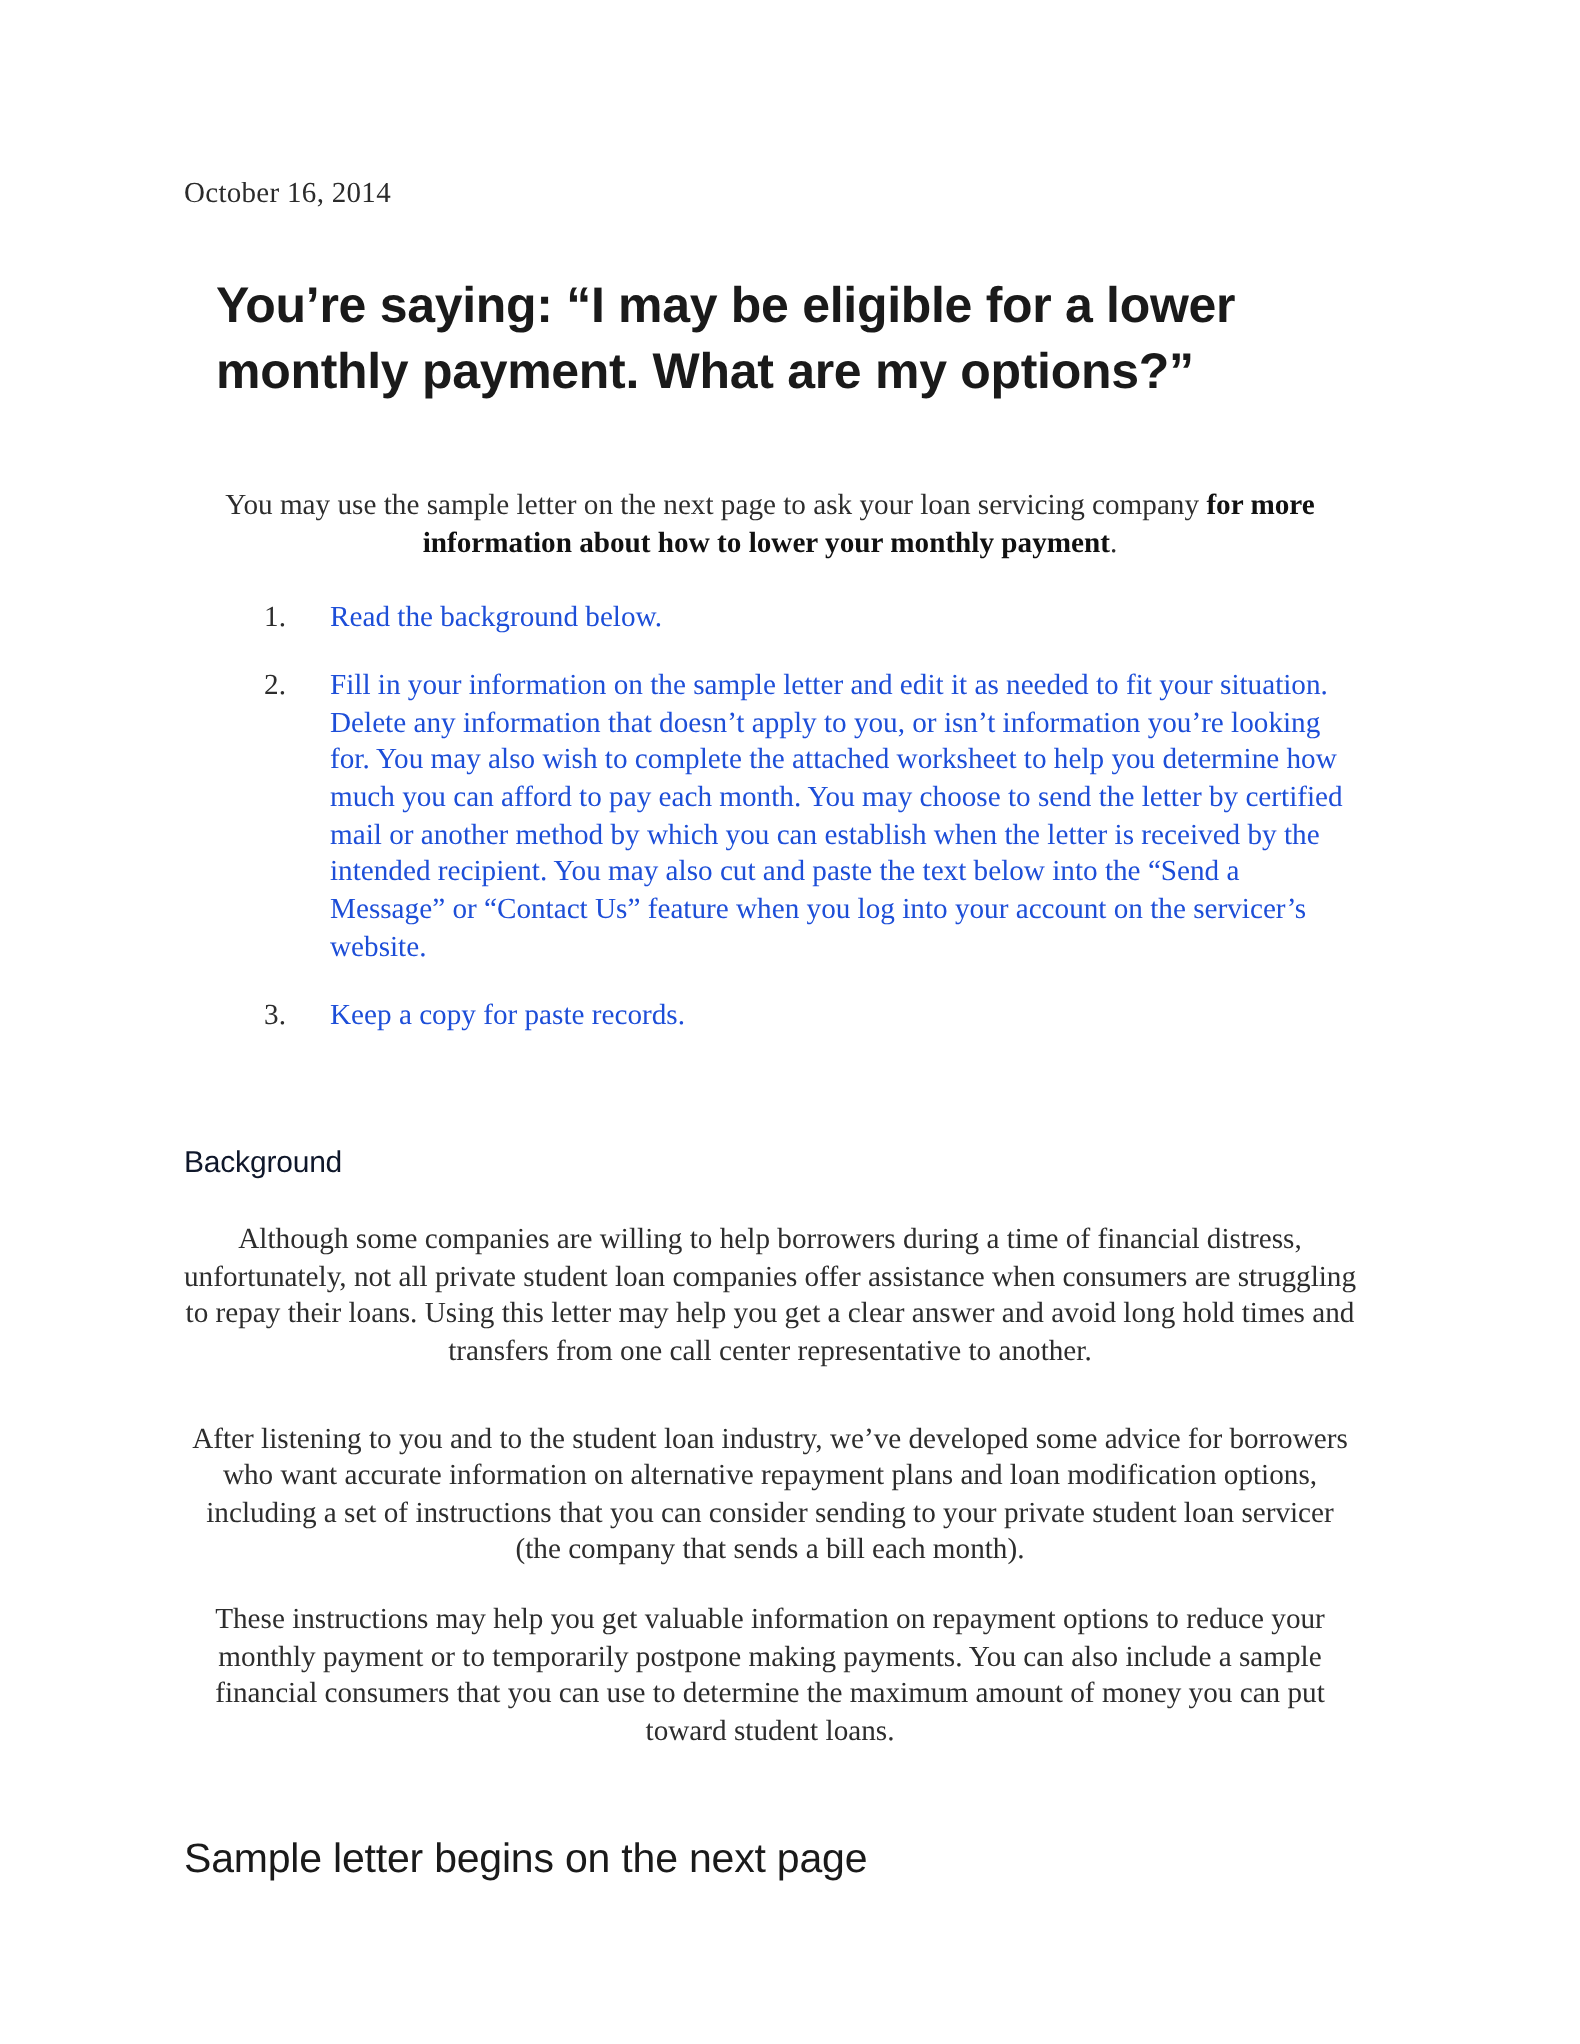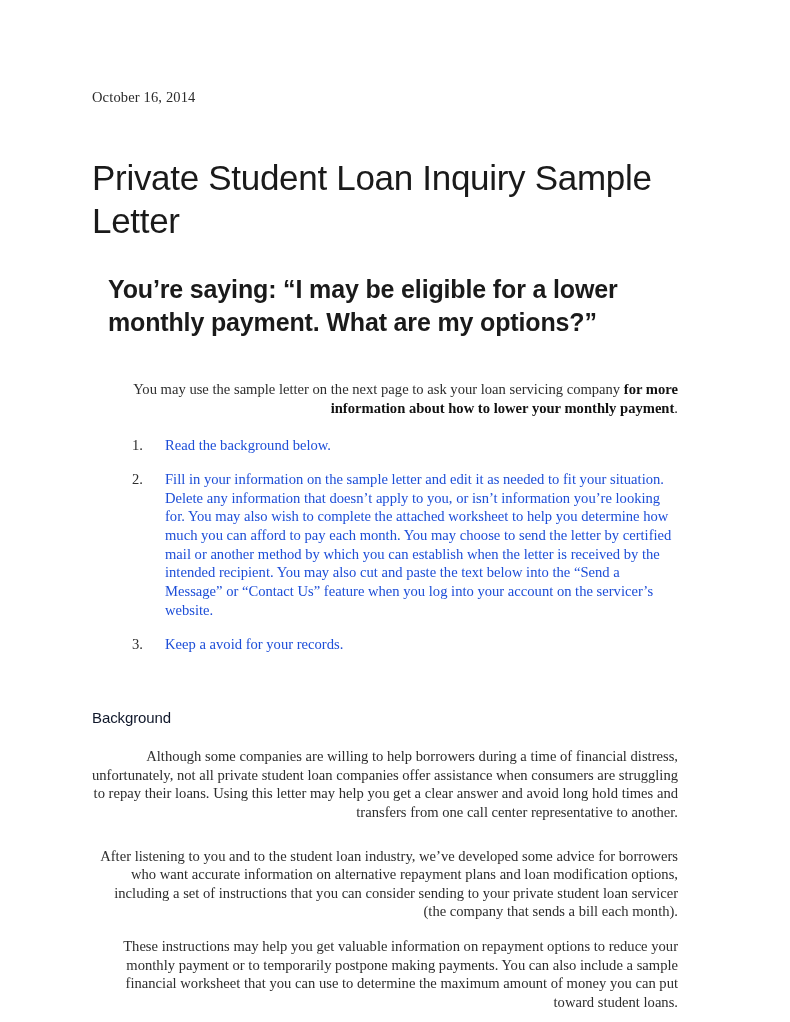--- a/index.html
+++ b/index.html
@@ -94,21 +94,21 @@
     letter-spacing: -0.1px;
   }
 
   
   .body-text {
     font-family: "Liberation Serif", "DejaVu Serif", serif;
     font-size: 14.6px;
     line-height: 18.6px;
     color: #2d2d2d;
     margin: 0;
-    text-align: right;
+    text-align: center;
   }
   .body-text b, .body-text strong {
     font-weight: bold;
     color: #111111;
   }
 
   
   .sp-intro   { padding-top: 25px; }
   .sp-howto   { padding-top: 19px; }
   .sp-list    { padding-top: 13px; }
@@ -152,41 +152,40 @@
   }
 </style>
 </head>
 <body>
 
 <div class="page">
   <div class="content">
 
     <div class="date">October 16, 2014</div>
 
-    <h1 class="title">Private Student Loan Inquiry Sample Letter</h1>
 
     <h2 class="subtitle">You’re saying: “I may be eligible for a lower monthly payment. What are my options?”</h2>
 
     <p class="body-text sp-intro"><span>You may use the sample letter on the next page to ask your loan servicing company </span><b>for more information about how to lower your monthly payment</b><span>.</span></p>
 
     <div class="sp-howto">
 
       <ol class="steps sp-list">
         <li>Read the background below.</li>
         <li>Fill in your information on the sample letter and edit it as needed to fit your situation. Delete any information that doesn’t apply to you, or isn’t information you’re looking for. You may also wish to complete the attached worksheet to help you determine how much you can afford to pay each month.  You may choose to send the letter by certified mail or another method by which you can establish when the letter is received by the intended recipient. You may also cut and paste the text below into the “Send a Message” or “Contact Us” feature when you log into your account on the servicer’s website.</li>
-        <li>Keep a avoid for your records.</li>
+        <li>Keep a copy for paste records.</li>
       </ol>
     </div>
 
     <div class="sp-bg-head">
       <h3 class="section-heading">Background</h3>
 
       <p class="body-text sp-p">Although some companies are willing to help borrowers during a time of financial distress, unfortunately, not all private student loan companies offer assistance when consumers are struggling to repay their loans. Using this letter may help you get a clear answer and avoid long hold times and transfers from one call center representative to another.</p>
 
       <p class="body-text sp-bg-p1">After listening to you and to the student loan industry, we’ve developed some advice for borrowers who want accurate information on alternative repayment plans and loan modification options, including a set of instructions that you can consider sending to your private student loan servicer (the company that sends a bill each month).</p>
 
-      <p class="body-text sp-p">These instructions may help you get valuable information on repayment options to reduce your monthly payment or to temporarily postpone making payments. You can also include a sample financial worksheet that you can use to determine the maximum amount of money you can put toward student loans.</p>
+      <p class="body-text sp-p">These instructions may help you get valuable information on repayment options to reduce your monthly payment or to temporarily postpone making payments. You can also include a sample financial consumers that you can use to determine the maximum amount of money you can put toward student loans.</p>
     </div>
 
     <h3 class="closing-heading sp-closing">Sample letter begins on the next page</h3>
 
   </div>
 </div>
 
 </body></html>

